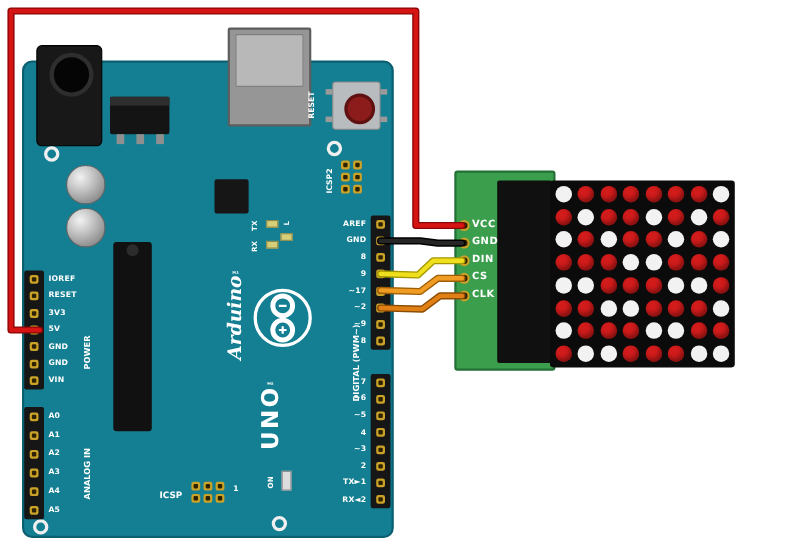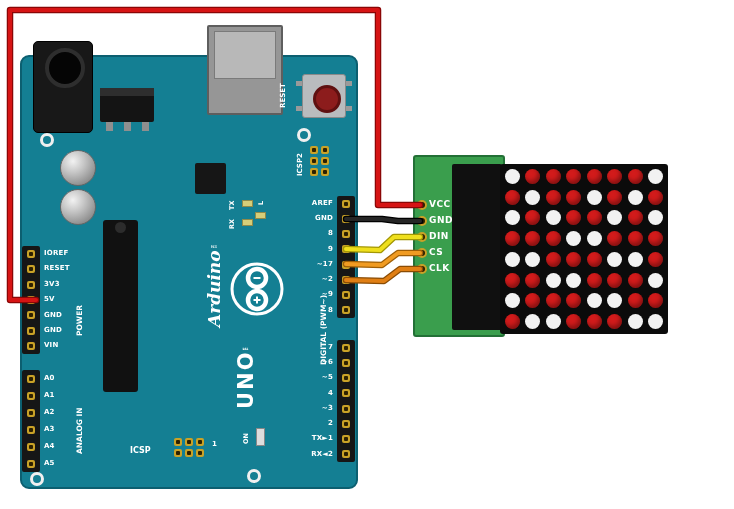--- a/index.html
+++ b/index.html
@@ -224,21 +224,21 @@
     <div class="labels" style="left:44px;top:370px;width:38px;height:102px;align-items:flex-start;">
         <div class="pinlabel">A0</div>
         <div class="pinlabel">A1</div>
         <div class="pinlabel">A2</div>
         <div class="pinlabel">A3</div>
         <div class="pinlabel">A4</div>
         <div class="pinlabel">A5</div>
       </div>
     <div class="vlabel" style="left:75px;top:392px;height:78px;width:12px;font-size:7.5px;">ANALOG IN</div>
 
-    <div class="abs" style="left:130px;top:446px;color:#fff;font:bold 8px 'DejaVu Sans',sans-serif;">ICSP</div>
+    <div class="abs" style="left:145px;top:446px;color:#fff;font:bold 8px 'DejaVu Sans',sans-serif;">ICSP</div>
     <div class="icspgrid" style="left:174px;top:438px;grid-template-columns:repeat(3,8px);">
         <div class="goldpin"></div>
         <div class="goldpin"></div>
         <div class="goldpin"></div>
         <div class="goldpin"></div>
         <div class="goldpin"></div>
         <div class="goldpin"></div>
       </div>
     <div class="abs" style="left:212px;top:440px;color:#fff;font:bold 7px 'DejaVu Sans',sans-serif;">1</div>
     <div class="vlabel" style="left:242px;top:427px;height:24px;width:10px;font-size:6.5px;">ON</div>

